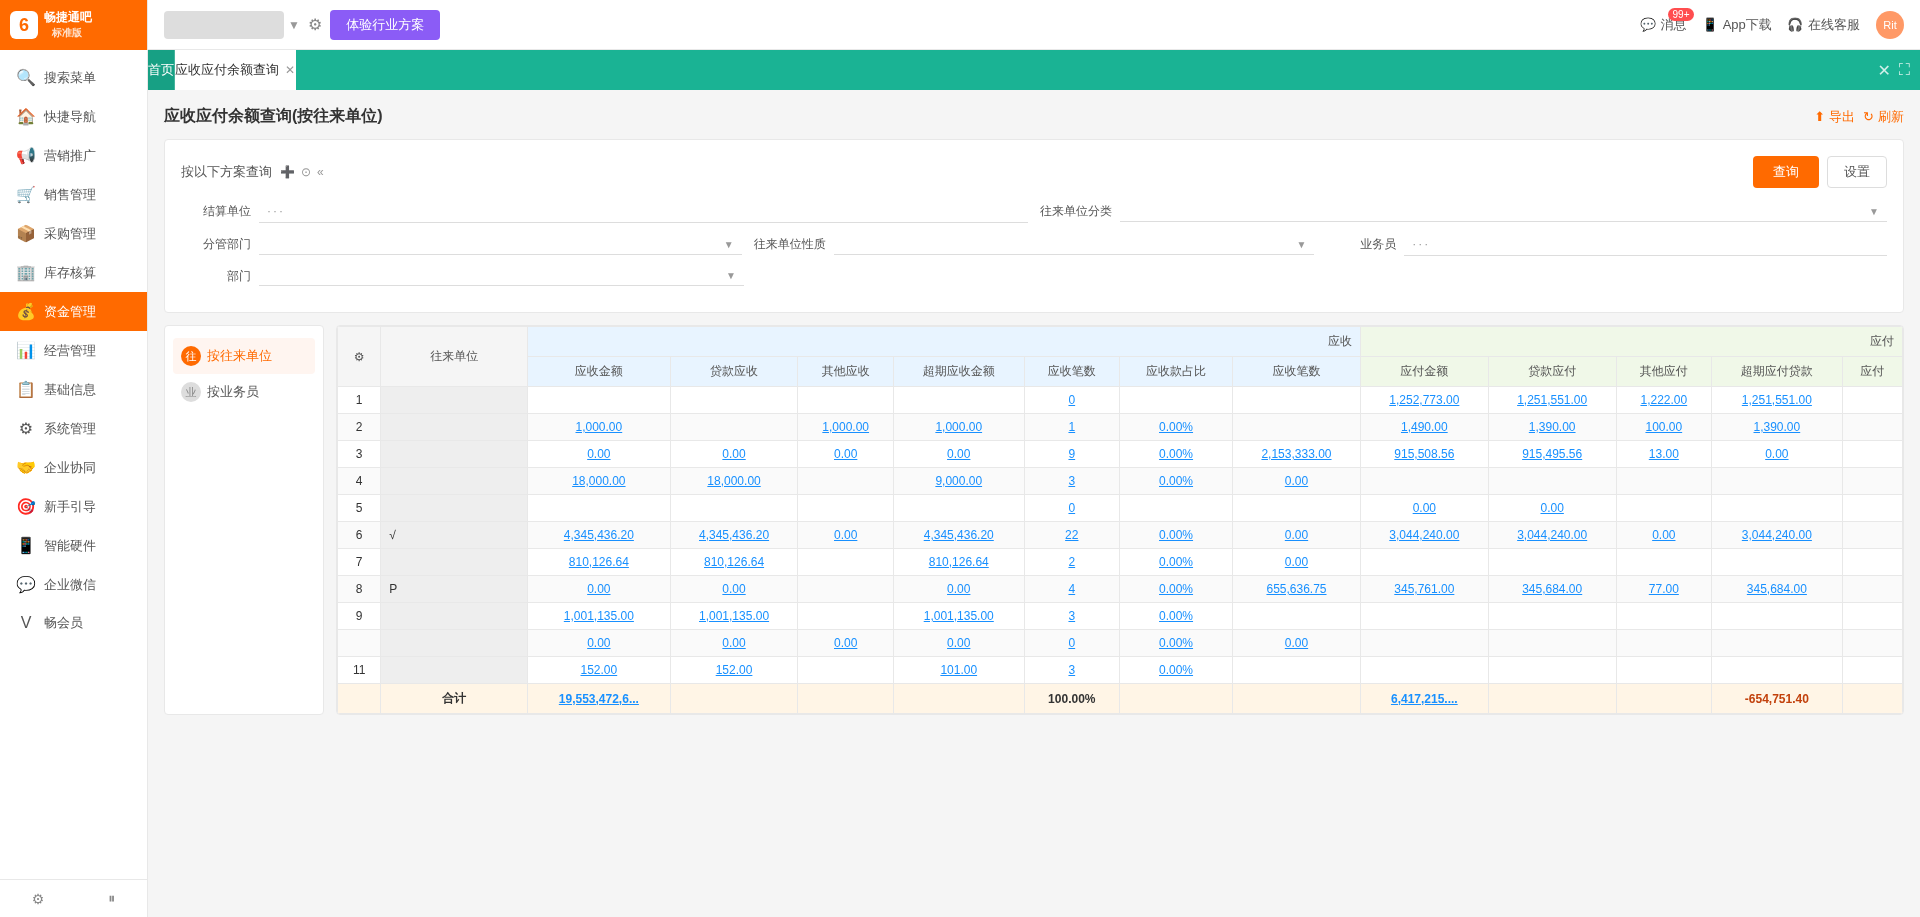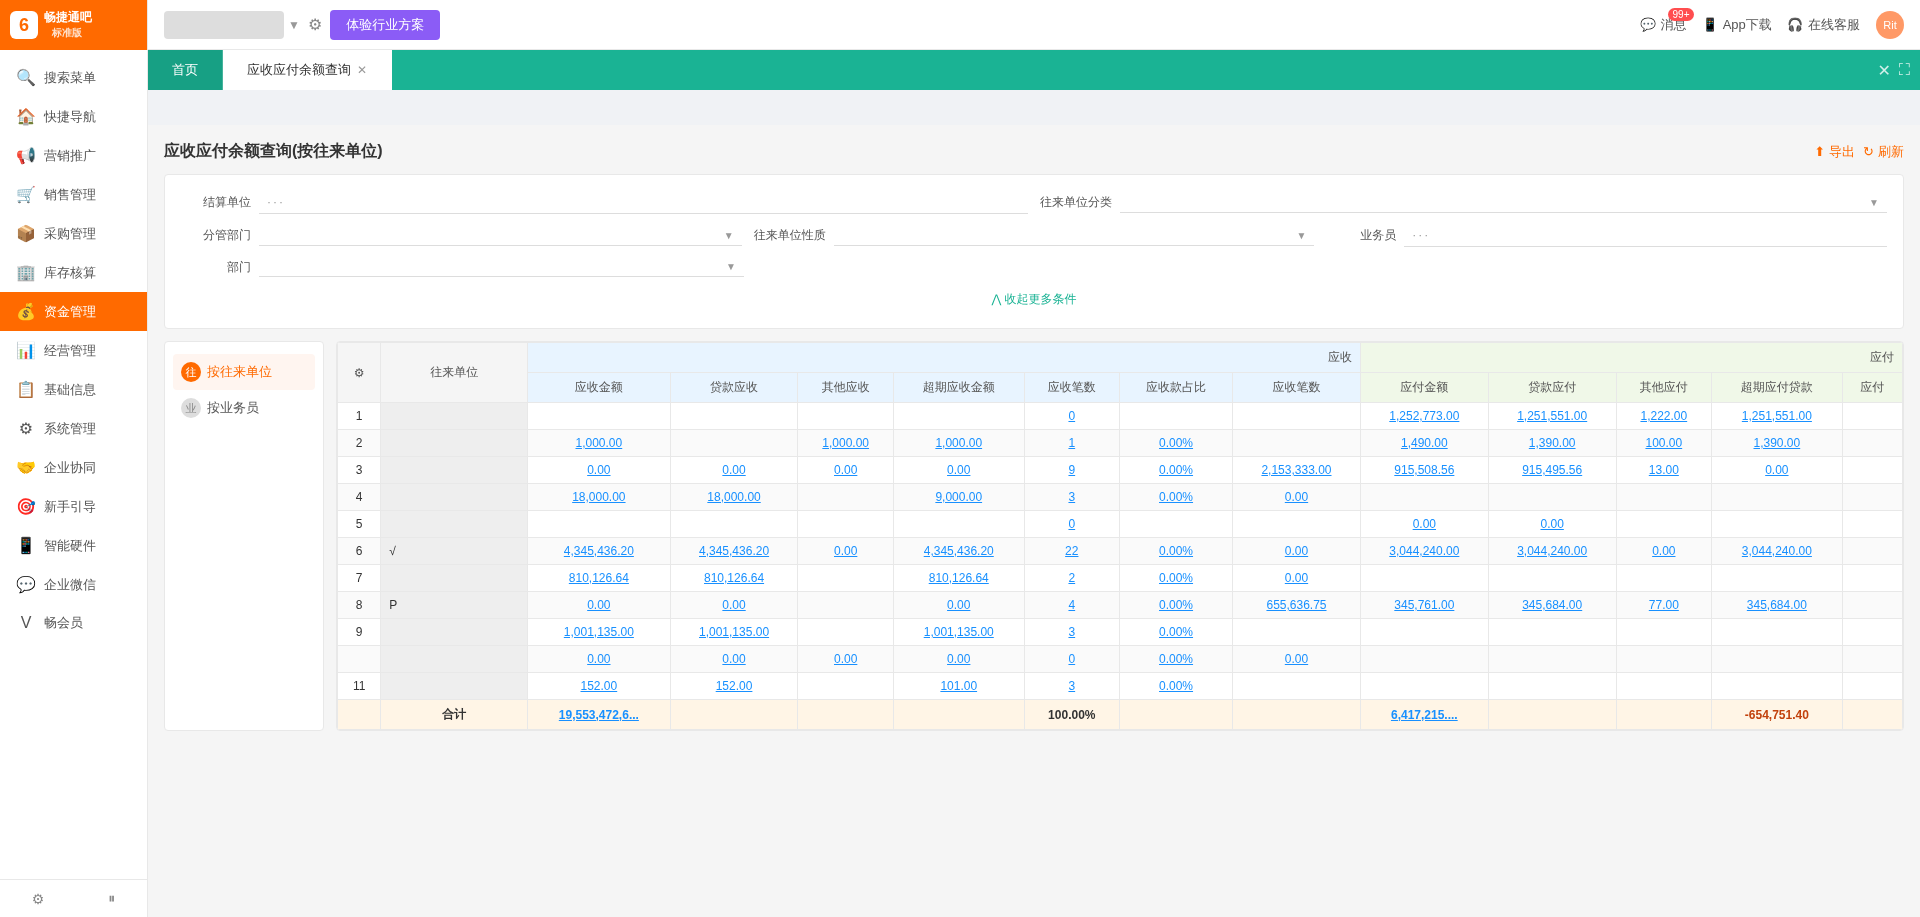--- a/index.html
+++ b/index.html
@@ -32,29 +32,29 @@
     .topbar-chevron { color: #999; font-size: 12px; cursor: pointer; }
     .topbar-gear { color: #888; cursor: pointer; font-size: 16px; }
     .topbar-promo-btn { background: #8b5cf6; color: #fff; border: none; border-radius: 4px; padding: 6px 16px; font-size: 13px; cursor: pointer; }
     .topbar-right { display: flex; align-items: center; gap: 16px; }
     .topbar-right-item { display: flex; align-items: center; gap: 4px; color: #555; cursor: pointer; font-size: 13px; position: relative; }
     .badge { background: #ff4d4f; color: #fff; border-radius: 10px; font-size: 10px; padding: 1px 5px; position: absolute; top: -8px; right: -8px; }
     .topbar-user { width: 28px; height: 28px; background: #ff9966; border-radius: 50%; display: flex; align-items: center; justify-content: center; color: #fff; font-size: 11px; }
 
     
     .tabbar { height: 40px; background: #1ab394; display: flex; align-items: stretch; }
-    .tabbar-tab { display: flex; align-items: center; padding: 0 24px; color: #fff; cursor: pointer; font-size: 13px; gap: 6px; border-right: 1px solid rgba(255,255,255,0.2); justify-content: flex-end; }
+    .tabbar-tab { display: flex; align-items: center; padding: 0 0; color: #fff; cursor: pointer; font-size: 13px; gap: 6px; border-right: 1px solid rgba(255,255,255,0.2); justify-content: flex-end; }
     .tabbar-tab.home { background: rgba(0,0,0,0.1); }
     .tabbar-tab.active { background: #fff; color: #333; }
     .tabbar-tab .close-btn { font-size: 12px; color: #999; }
     .tabbar-actions { margin-left: auto; display: flex; align-items: center; padding: 0 10px; gap: 8px; }
     .tabbar-actions span { color: rgba(255,255,255,0.8); cursor: pointer; font-size: 16px; }
 
     
-    .content { flex: 1; overflow: auto; background: #f5f5f5; margin-top: 35px; }
+    .content { flex: 1; overflow: auto; background: #f5f5f5; }
     .page-content { padding: 16px; }
 
     
     .page-header { display: flex; align-items: center; justify-content: space-between; margin-bottom: 12px; }
     .page-title { font-size: 16px; font-weight: bold; color: #333; }
     .page-actions { display: flex; gap: 8px; }
     .action-btn { display: flex; align-items: center; gap: 4px; color: #ff6a00; cursor: pointer; font-size: 13px; border: none; background: none; }
 
     
     .search-panel { background: #fff; border: 1px solid #e8e8e8; border-radius: 4px; padding: 16px; margin-bottom: 12px; }
@@ -233,20 +233,32 @@
               <span>导出</span>
             </button>
             <button class="action-btn">
               <span>↻</span>
               <span>刷新</span>
             </button>
           </div>
         </div>
 
         <div class="search-panel">
+          <div class="search-panel-header">
+            <span class="search-panel-title">按以下方案查询</span>
+            <div class="search-panel-actions">
+              <span style="color:#ff6a00;cursor:pointer">➕</span>
+              <span style="cursor:pointer">⊙</span>
+              <span style="cursor:pointer">«</span>
+            </div>
+            <div class="search-panel-right">
+              <button class="btn-query">查询</button>
+              <button class="btn-setting">设置</button>
+            </div>
+          </div>
 
           <div class="search-row">
             <div class="search-field">
               <span class="search-field-label">结算单位</span>
               <div class="search-field-input">
                 <span class="dots">···</span>
               </div>
             </div>
             <div class="search-field">
               <span class="search-field-label">往来单位分类</span>
@@ -283,24 +295,20 @@
           <div class="search-row">
             <div class="search-field" style="max-width:33%">
               <span class="search-field-label">部门</span>
               <div class="search-field-input">
                 <span></span>
                 <span class="chevron-down">▼</span>
               </div>
             </div>
           </div>
 
-          <div class="collapse-row">
-            <span>⋀</span>
-            <span>收起更多条件</span>
-          </div>
         </div>
 
         <div class="main-with-filter">
 
           <div class="filter-sidebar" id="filter-sidebar">
               <div class="filter-item active">
                 <span class="f-icon">往</span>
                 <span>按往来单位</span>
               </div>
               <div class="filter-item">

